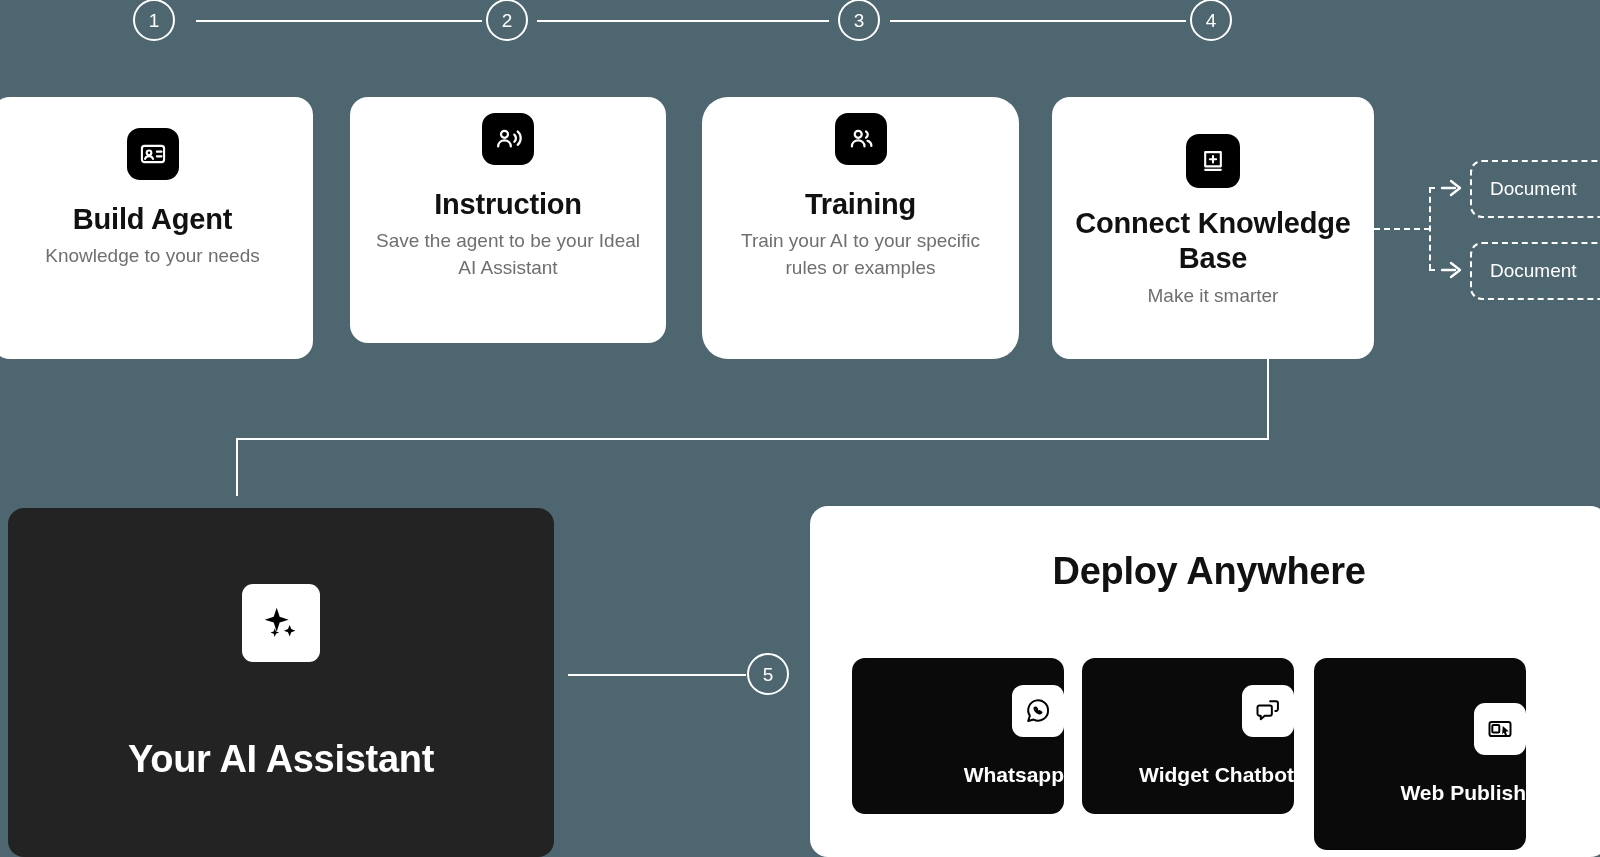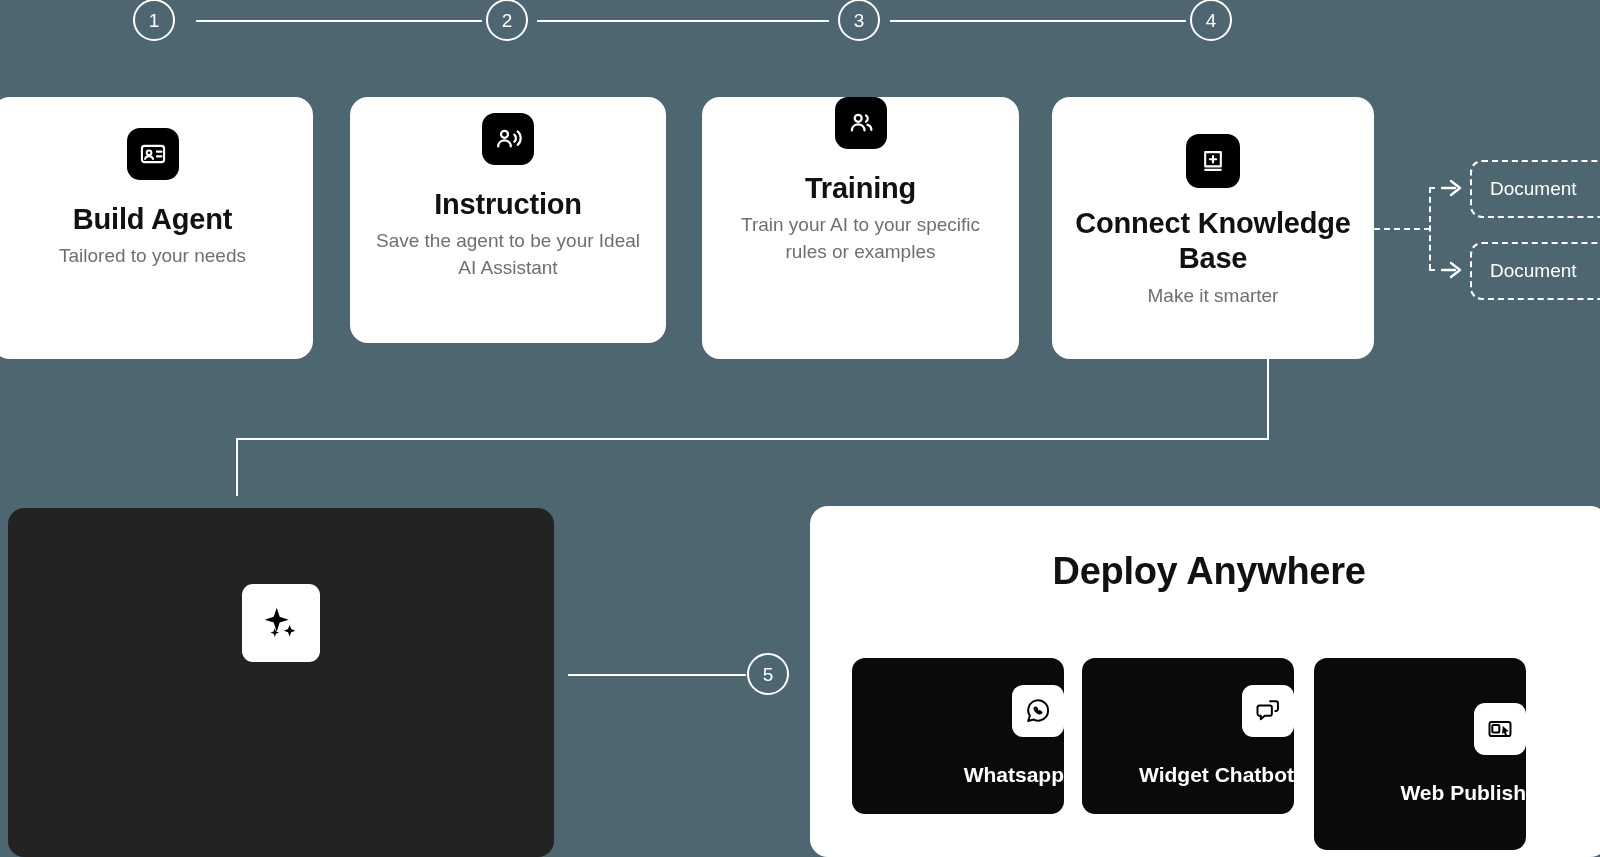--- a/index.html
+++ b/index.html
@@ -112,37 +112,37 @@
     <div class="icon-tile">
       <svg viewBox="0 0 24 24" fill="none" stroke="#fff" stroke-width="1.8" stroke-linecap="round" stroke-linejoin="round">
         <rect x="2.5" y="5" width="19" height="14" rx="2.2"></rect>
         <circle cx="8.6" cy="11" r="2"></circle>
         <path d="M5.2 16.2c.5-1.6 1.9-2.4 3.4-2.4s2.9.8 3.4 2.4"></path>
         <path d="M15.3 10h4"></path>
         <path d="M15.3 14h4"></path>
       </svg>
     </div>
     <div class="card-title" style="margin-top:22px;">Build Agent</div>
-    <div class="card-sub" style="max-width:270px;">Tailored to your needs</div>
+    <div class="card-sub" style="max-width:270px;">Knowledge to your needs</div>
   </div>
 
   <div class="card" style="left:350px; top:97px; width:316px; height:246px; padding-top:16px;">
     <div class="icon-tile">
       <svg viewBox="0 0 24 24" fill="none" stroke="#fff" stroke-width="1.9" stroke-linecap="round" stroke-linejoin="round">
         <circle cx="9" cy="8" r="3"></circle>
         <path d="M3.6 18.4c0-3.2 2.4-5.2 5.4-5.2s5.4 2 5.4 5.2"></path>
         <path d="M17.4 8.2a4.2 4.2 0 0 1 0 6.2"></path>
         <path d="M20.3 5.6a7.6 7.6 0 0 1 0 11.4"></path>
       </svg>
     </div>
     <div class="card-title" style="margin-top:22px;">Instruction</div>
     <div class="card-sub" style="max-width:272px;">Save the agent to be your Ideal AI Assistant</div>
   </div>
 
-  <div class="card" style="left:702px; top:97px; width:317px; height:262px; padding-top:0;">
+  <div class="card" style="left:702px; top:97px; width:317px; height:262px; padding-top:16px;border-radius:26px;">
     <div class="icon-tile">
       <svg viewBox="0 0 24 24" fill="none" stroke="#fff" stroke-width="1.9" stroke-linecap="round" stroke-linejoin="round">
         <circle cx="9.6" cy="8" r="3"></circle>
         <path d="M4.2 18.4c0-3.2 2.4-5.2 5.4-5.2s5.4 2 5.4 5.2"></path>
         <path d="M16.3 5.6a3 3 0 0 1 0 5.2"></path>
         <path d="M17.6 13.6c2 .5 3.3 2.2 3.3 4.4"></path>
       </svg>
     </div>
     <div class="card-title" style="margin-top:22px;">Training</div>
     <div class="card-sub" style="max-width:280px;">Train your AI to your specific rules or examples</div>
@@ -191,20 +191,21 @@
   <div class="rail-line" style="left:236px; top:438px; width:2px; height:58px; background:#fff;"></div>
 
   <div id="assistant-card" style="left:8px; top:508px; width:546px; height:349px; padding-top:76px;">
     <div id="assistant-icon-tile">
       <svg viewBox="0 0 48 48" fill="#000">
         <path d="M19.5 8 L22.6 17.4 L32 20.5 L22.6 23.6 L19.5 33 L16.4 23.6 L7 20.5 L16.4 17.4 Z"></path>
         <path d="M33 26 L34.7 30.3 L39 32 L34.7 33.7 L33 38 L31.3 33.7 L27 32 L31.3 30.3 Z"></path>
         <path d="M17.5 29.5 L18.7 32.8 L22 34 L18.7 35.2 L17.5 38.5 L16.3 35.2 L13 34 L16.3 32.8 Z"></path>
       </svg>
     </div>
+    <div id="assistant-title" style="margin-top:76px;">Your AI Assistant</div>
   </div>
 
   <div class="rail-line" style="left:568px; top:674px; width:178px;"></div>
   <div class="step-circle" style="left:747px; top:653px;">
     <span>5</span>
   </div>
 
   <div id="deploy-card" style="left:810px; top:506px; width:798px; height:351px;">
     <div id="deploy-title">Deploy Anywhere</div>
 

